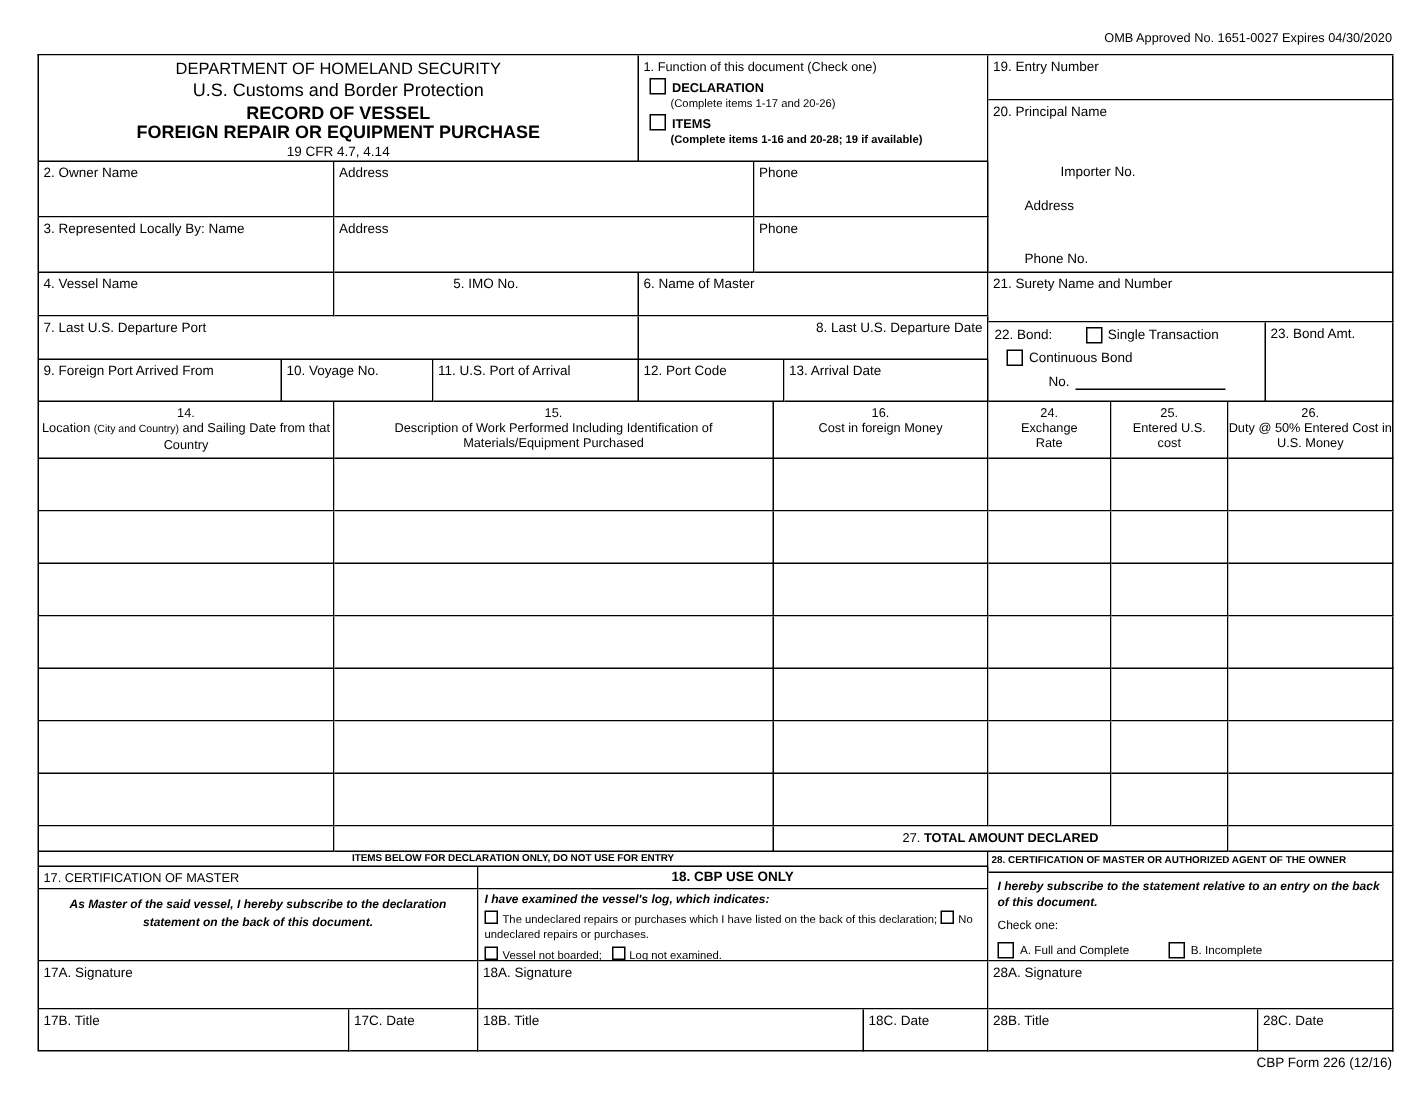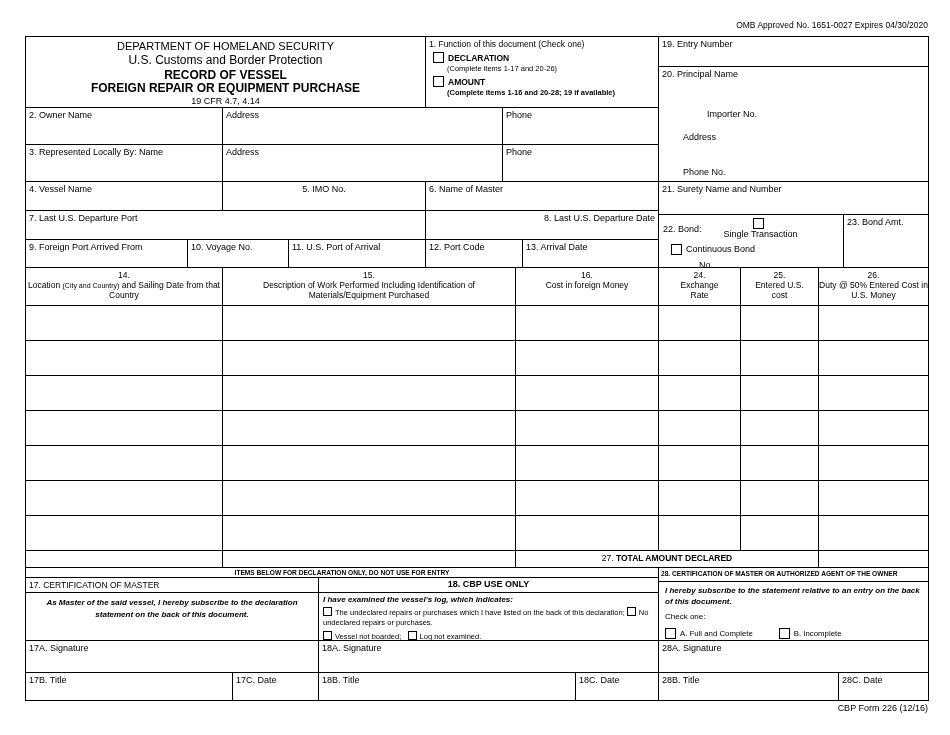--- a/index.html
+++ b/index.html
@@ -21,21 +21,21 @@
   .dept .cfr{font-size:9px;margin-top:1px;}
   
   .func{padding:2px 3px;}
   .func .f-lbl{font-size:8.5px;}
   .f-opt{display:flex;align-items:flex-end;font-weight:bold;font-size:8.5px;margin:3px 0 0 4px;}
   .f-note{font-size:7.5px;margin-left:18px;margin-top:1px;}
   
   .sub{position:absolute;left:24px;font-size:9px;}
   
   .bond-r1{display:flex;align-items:center;padding:3px 0 0 4px;}
-  .bond-opt{display:flex;align-items:center;margin-left:22px;flex-direction:column;}
+  .bond-opt{display:flex;align-items:center;margin-left:22px;}
   .bond-r2{display:flex;align-items:center;margin:4px 0 0 12px;}
   .bond-r3{display:flex;align-items:flex-end;margin:5px 0 0 40px;}
   .uline{display:inline-block;width:100px;border-bottom:1px solid #000;height:8px;margin-left:4px;}
   
   .hdr{text-align:center;padding-top:2px;font-size:8.5px;line-height:1.18;}
   .hdr .sm{font-size:7px;}
   .pad14{padding-left:14px;padding-right:14px;}
   .pad12{padding-left:12px;padding-right:12px;}
   .pad10{padding-left:10px;padding-right:10px;}
   
@@ -76,21 +76,21 @@
 
     <div class="cell func" style="left:400px;top:0;width:233px;height:71px;">
       <div class="f-lbl">1. Function of this document (Check one)</div>
       <div class="f-opt">
           <span class="cb"></span>
           <span>DECLARATION</span>
         </div>
       <div class="f-note">(Complete items 1-17 and 20-26)</div>
       <div class="f-opt">
           <span class="cb"></span>
-          <span>AMOUNT</span>
+          <span>ITEMS</span>
         </div>
       <div class="f-note b">(Complete items 1-16 and 20-28; 19 if available)</div>
     </div>
 
     <div class="cell" style="left:633px;top:0;width:270px;height:30px;">
       <span class="lbl">19. Entry Number</span>
     </div>
     <div class="cell" style="left:633px;top:30px;width:270px;height:115px;">
       <span class="lbl">20. Principal Name</span>
       <span class="sub" style="top:42px;padding-left:24px;">Importer No.</span>

